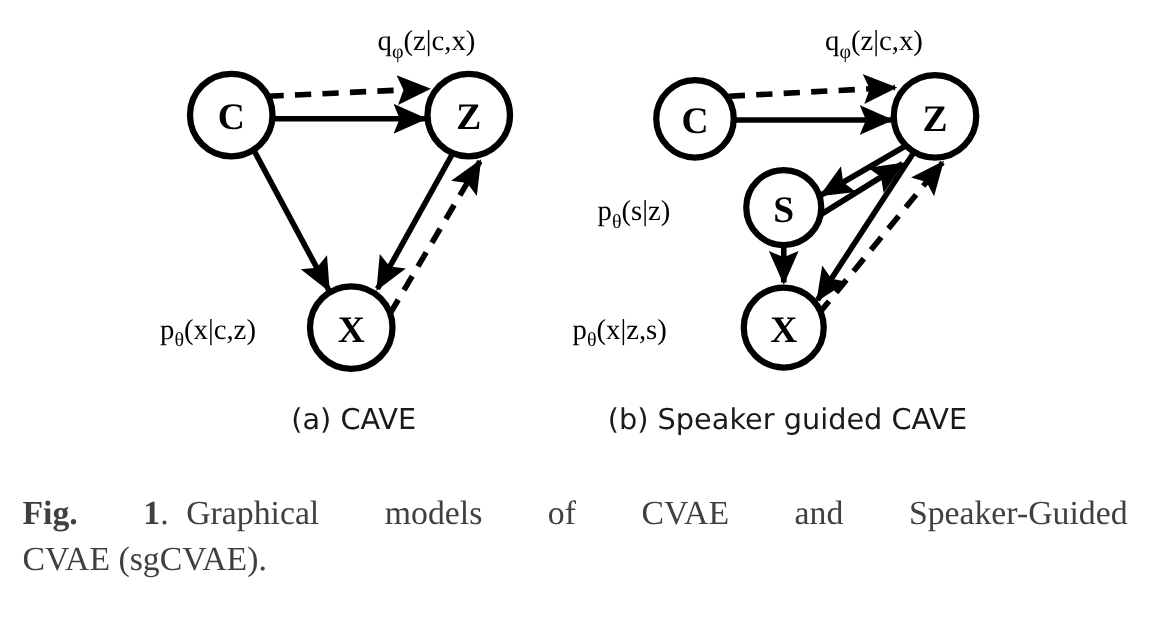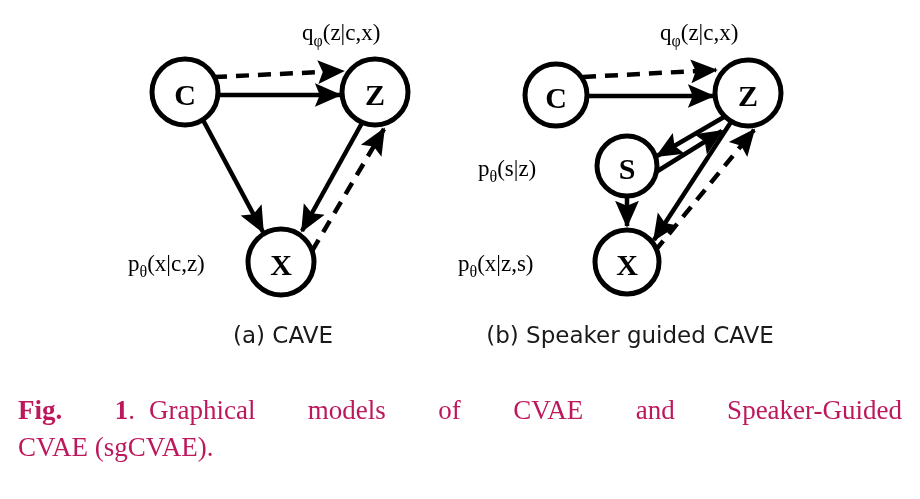--- a/index.html
+++ b/index.html
@@ -50,21 +50,21 @@
     text-anchor: middle;
   }
   #caption {
     position: absolute;
     left: 18px;
     top: 392px;
     width: 884px;
     font-family: "Liberation Serif", "DejaVu Serif", serif;
     font-size: 27px;
     line-height: 1.38;
-    color: #be185d;
+    color: #404040;
   }
   #caption .cap-line1 {
     display: block;
     text-align: justify;
     text-align-last: justify;
     white-space: nowrap;
   }
   #caption .cap-line2 {
     display: block;
   }

